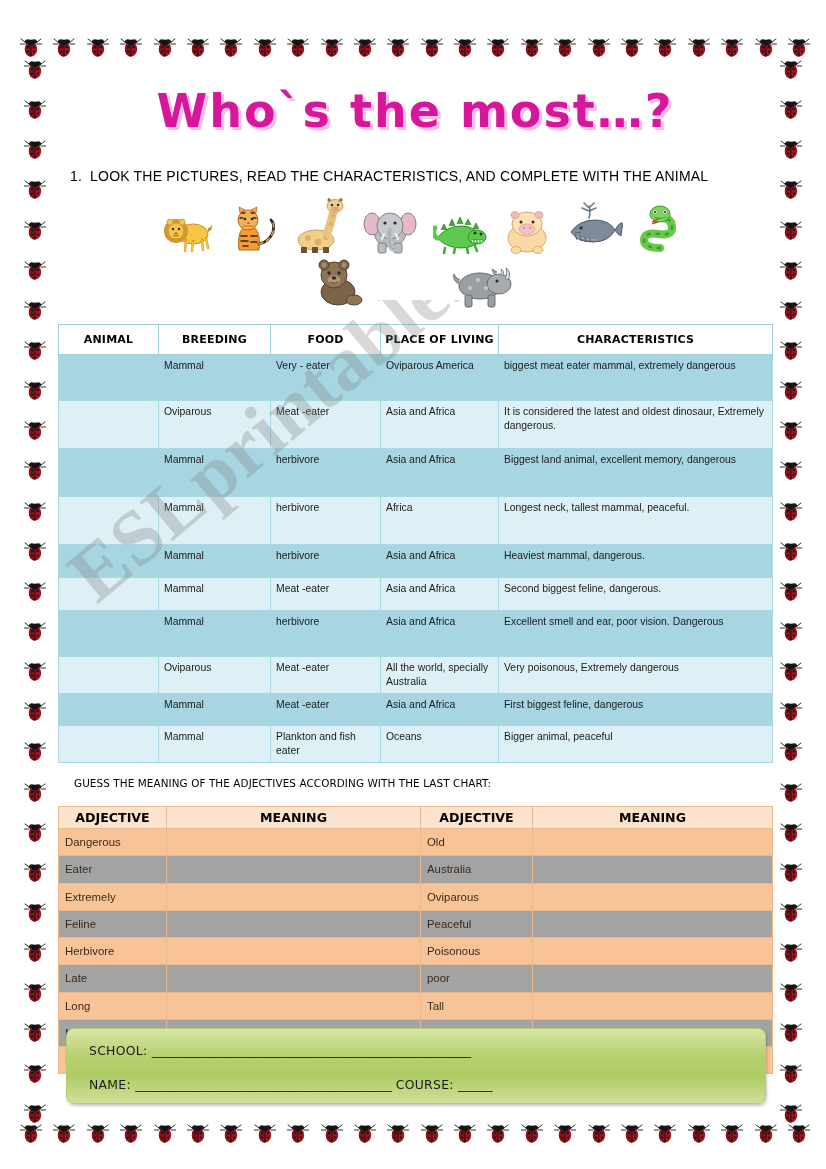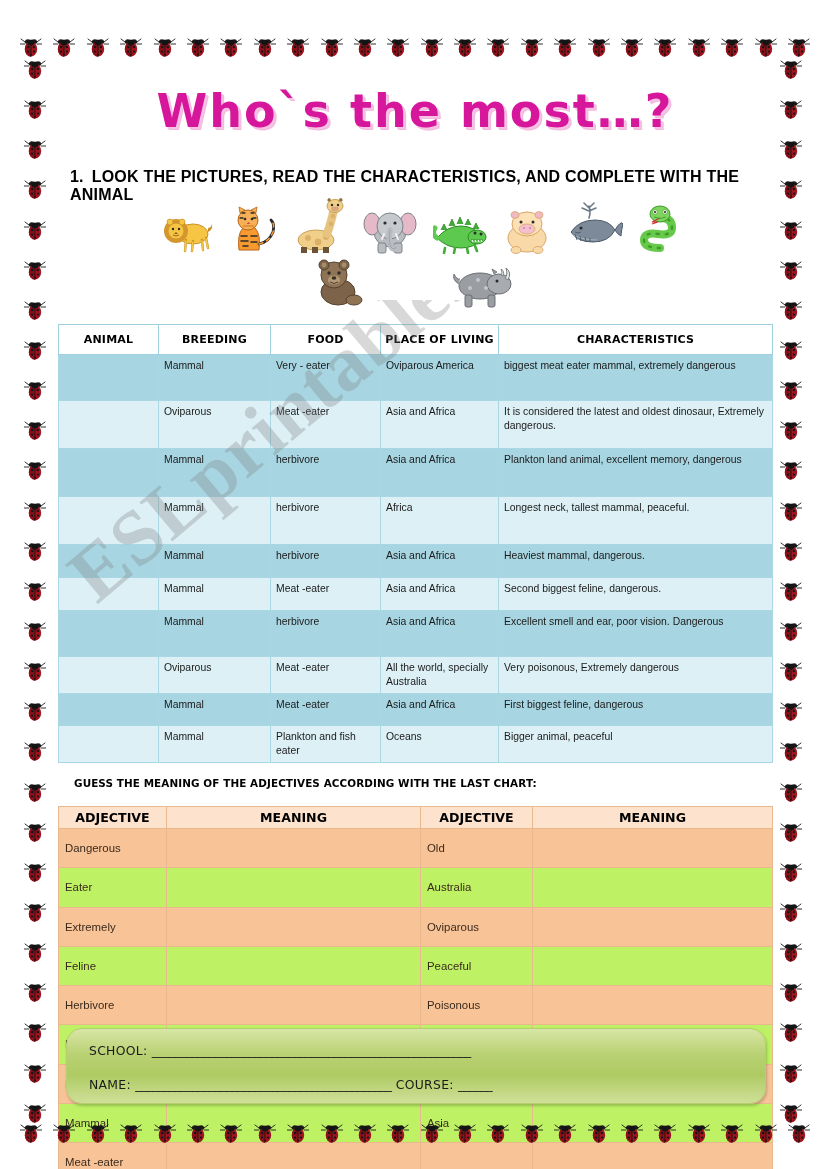--- a/index.html
+++ b/index.html
@@ -93,22 +93,22 @@
     text-shadow: 2px 2px 0 #f5c2e4, 3px 3px 0 #f3b9df;
     z-index: 15;
   }
 
   
   #instruction-1 {
     position: absolute;
     left: 18px;
     top: 110px;
     width: 700px;
-    font-size: 16px;
-    font-weight: bold;
+    font-size: 14px;
+    font-weight: normal;
     color: #000;
     letter-spacing: 0.2px;
     z-index: 15;
   }
   #instruction-1 .num { margin-right: 8px; }
 
   
   #animal-strip {
     position: absolute;
     left: 110px;
@@ -170,21 +170,21 @@
   #table-animals td.answer { background-clip: padding-box; }
 
   
   #instruction-2 {
     position: absolute;
     left: 22px;
     top: 719px;
     width: 690px;
     font-family: "DejaVu Sans", sans-serif;
     font-size: 10.4px;
-    font-weight: bold;
+    font-weight: normal;
     color: #000;
     letter-spacing: 0.1px;
     z-index: 15;
   }
 
   
   #table-adjectives {
     position: absolute;
     left: 6px;
     top: 748px;
@@ -204,36 +204,36 @@
     color: #000;
     font-family: "DejaVu Sans", sans-serif;
     font-size: 12.6px;
     font-weight: bold;
     text-align: center;
     padding: 3px 4px;
     border: 1px solid #e8b98f;
   }
   #table-adjectives td {
     border: 1px solid #e8b98f;
-    padding: 12px 6px;
+    padding: 6px 6px;
     height: 23px;
     color: #3a2a1c;
     line-height: 1.25;
   }
   #table-adjectives tr.dark td  { background: #f9c398; }
-  #table-adjectives tr.light td { background: #bef264; }
+  #table-adjectives tr.light td { background: #a3a3a3; }
 
   
   #footer-box {
     position: absolute;
     left: 14px;
     top: 970px;
     width: 700px;
     height: 76px;
-    border-radius: 16px;
+    border-radius: 8px;
     background: linear-gradient(to bottom, #d8e6a6 0%, #b9d173 34%, #aecb63 62%, #cfe099 100%);
     border: 1px solid #b5ce6f;
     box-shadow: 1px 2px 3px rgba(0,0,0,0.22);
     z-index: 15;
   }
   .footer-line {
     position: absolute;
     left: 22px;
     font-family: "DejaVu Sans", sans-serif;
     font-size: 12.4px;
@@ -459,21 +459,21 @@
           <td>Oviparous</td>
           <td>Meat -eater</td>
           <td>Asia and Africa</td>
           <td>It is considered the latest and oldest dinosaur, Extremely dangerous.</td>
         </tr>
         <tr class="dark" style="height:48px">
           <td class="answer"></td>
           <td>Mammal</td>
           <td>herbivore</td>
           <td>Asia and Africa</td>
-          <td>Plankton land animal, excellent memory, dangerous</td>
+          <td>Biggest land animal, excellent memory, dangerous</td>
         </tr>
         <tr class="light" style="height:48px">
           <td class="answer"></td>
           <td>Mammal</td>
           <td>herbivore</td>
           <td>Africa</td>
           <td>Longest neck, tallest mammal, peaceful.</td>
         </tr>
         <tr class="dark" style="height:33px">
           <td class="answer"></td>

